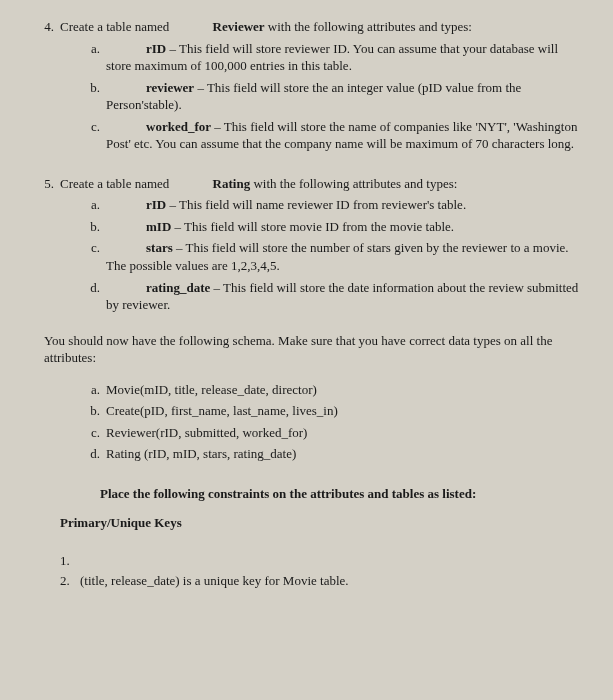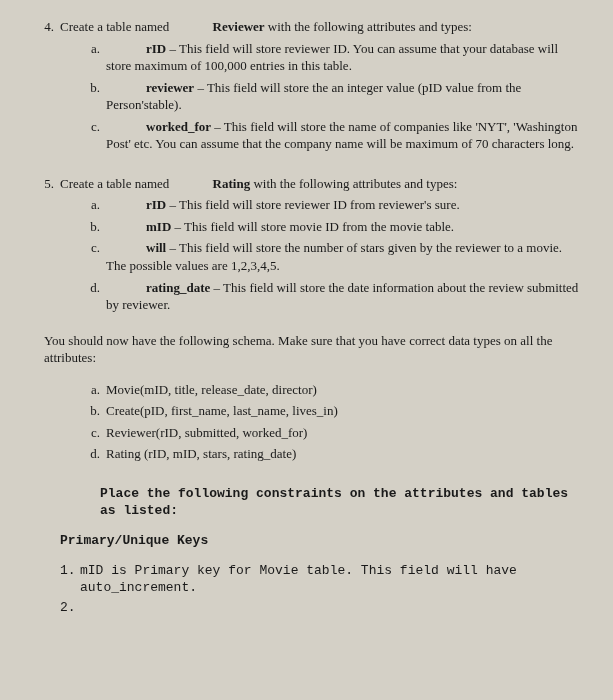--- a/index.html
+++ b/index.html
@@ -57,28 +57,27 @@
       margin-top: 18px;
       margin-left: 6px;
     }
     .schema-list {
       margin-left: 48px;
       margin-top: 14px;
     }
     .constraints-block {
       margin-top: 22px;
       margin-left: 22px;
-      font-family: Liberation Mono, monospace;
     }
     .constraint-line {
       margin-bottom: 12px;
     }
     .keys-header {
       font-weight: bold;
-      margin-bottom: 12px;
+      margin-bottom: 20px;
     }
     .key-item {
       display: flex;
       margin-bottom: 2px;
     }
     .key-marker {
       min-width: 20px;
     }
   </style>
 </head>
@@ -107,29 +106,29 @@
 
 <div class="num-item section-gap">
   <div class="num-marker">5.</div>
   <div class="num-content">
     <span>Create a table named </span><span class="bold">Rating</span><span> with the following attributes and types:</span>
   </div>
 </div>
 <div class="sublist">
   <div class="sub-item">
     <div class="sub-marker">a.</div>
-    <div class="sub-content"><span class="bold">rID</span><span> – This field will store reviewer ID from reviewer's sure.</span></div>
+    <div class="sub-content"><span class="bold">rID</span><span> – This field will name reviewer ID from reviewer's table.</span></div>
   </div>
   <div class="sub-item">
     <div class="sub-marker">b.</div>
     <div class="sub-content"><span class="bold">mID</span><span> – This field will store movie ID from the movie table.</span></div>
   </div>
   <div class="sub-item">
     <div class="sub-marker">c.</div>
-    <div class="sub-content"><span class="bold">will</span><span> – This field will store the number of stars given by the reviewer to a movie. The possible values are 1,2,3,4,5.</span></div>
+    <div class="sub-content"><span class="bold">stars</span><span> – This field will store the number of stars given by the reviewer to a movie. The possible values are 1,2,3,4,5.</span></div>
   </div>
   <div class="sub-item">
     <div class="sub-marker">d.</div>
     <div class="sub-content"><span class="bold">rating_date</span><span> – This field will store the date information about the review submitted by reviewer.</span></div>
   </div>
 </div>
 
 <div class="para">You should now have the following schema. Make sure that you have correct data types on all the attributes:</div>
 
 <div class="schema-list">
@@ -149,18 +148,18 @@
     <div class="sub-marker">d.</div>
     <div class="sub-content">Rating (rID, mID, stars, rating_date)</div>
   </div>
 </div>
 
 <div class="constraints-block">
   <div class="constraint-line bold">Place the following constraints on the attributes and tables as listed:</div>
   <div class="keys-header">Primary/Unique Keys</div>
   <div class="key-item">
     <div class="key-marker">1.</div>
-    <div>mID is Primary key for Movie table. This field will have auto_increment.</div>
   </div>
   <div class="key-item">
     <div class="key-marker">2.</div>
+    <div>(title, release_date) is a unique key for Movie table.</div>
   </div>
 </div>
 
 </body></html>

